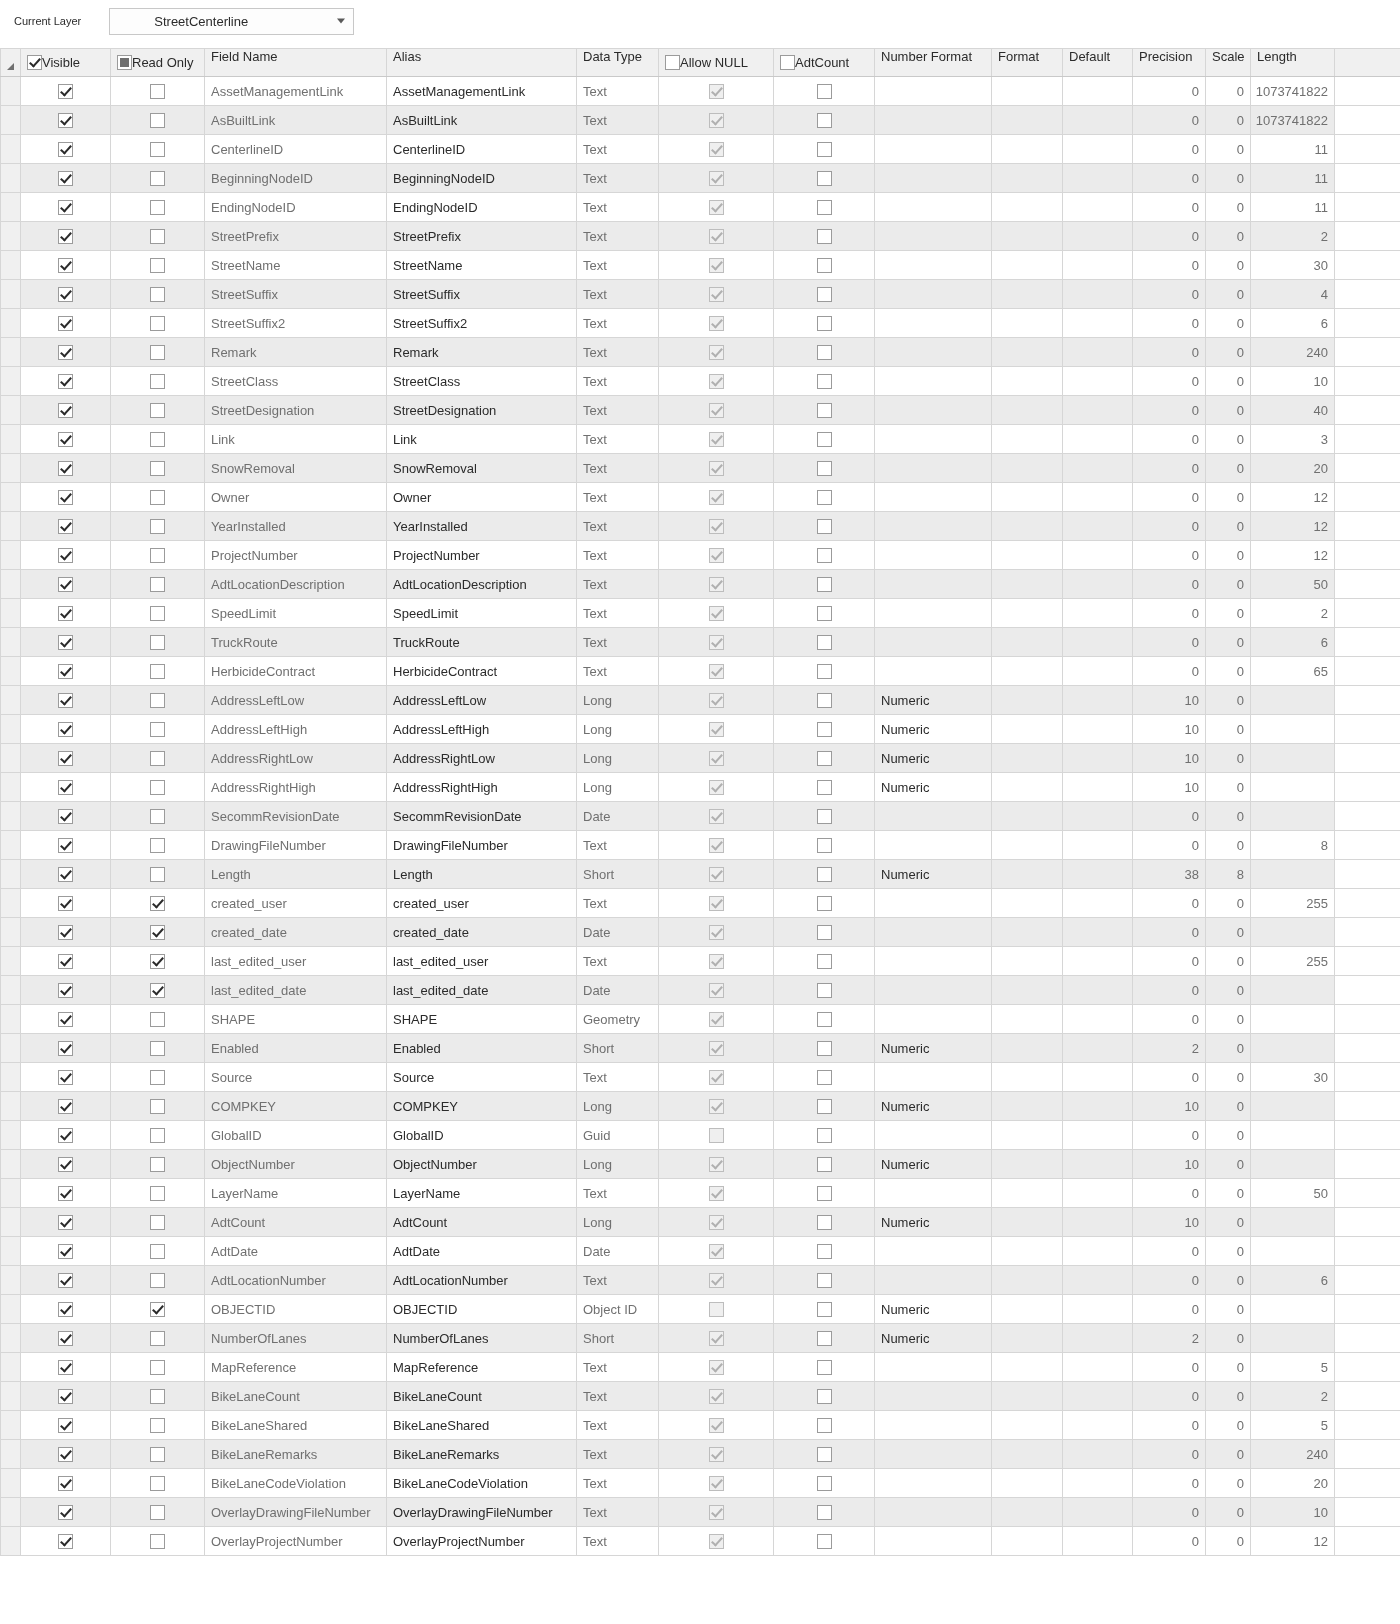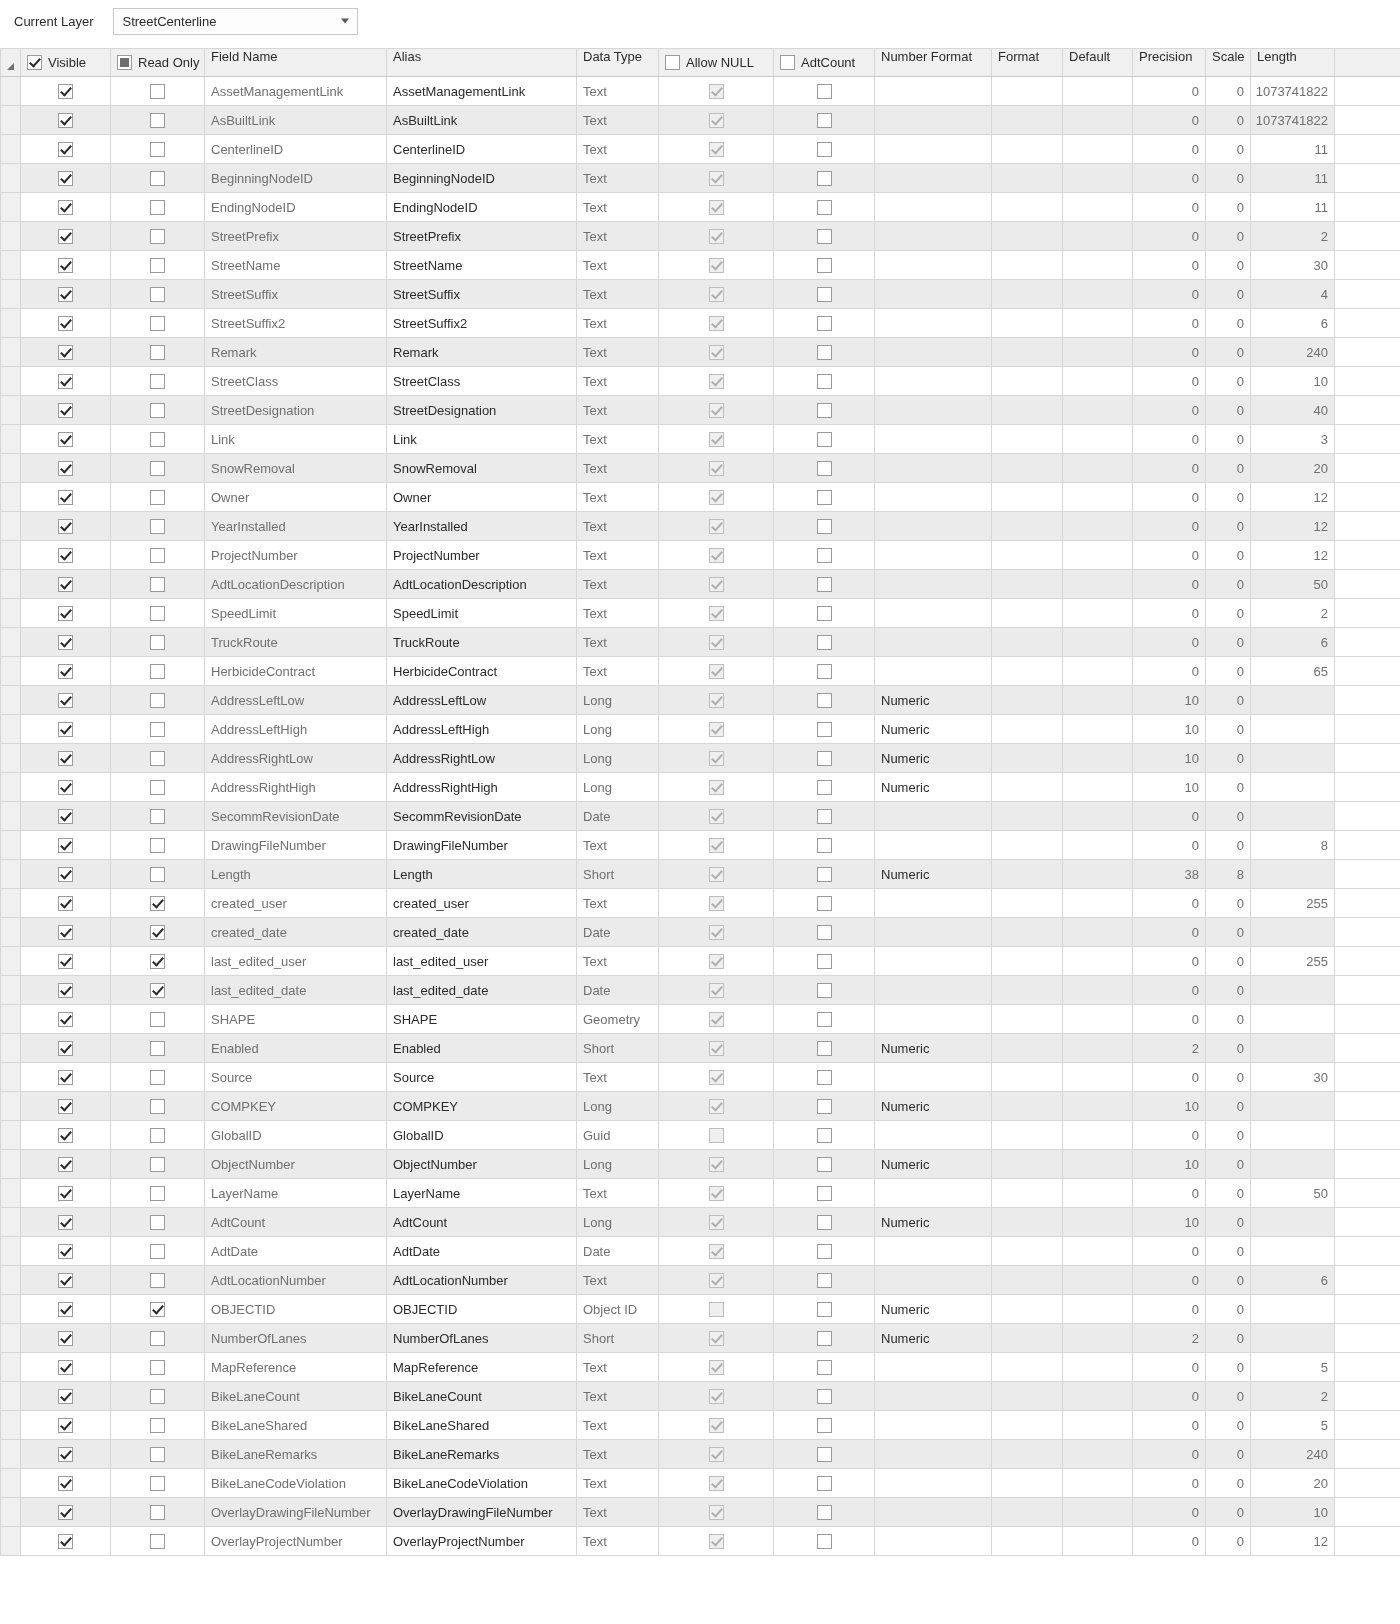--- a/index.html
+++ b/index.html
@@ -20,38 +20,39 @@
 
   
   .topbar {
     height: 42px;
     display: flex;
     align-items: center;
     padding-left: 14px;
     box-sizing: border-box;
   }
   .topbar .label {
-    font-size: 13px;
+    font-size: 11px;
     color: #2b2b2b;
-    margin-right: 20px;
+    margin-right: 28px;
   }
   .layer-combo {
     width: 245px;
     height: 27px;
     border: 1px solid #c8c8c8;
     background: #fdfdfd;
     display: flex;
     align-items: center;
     box-sizing: border-box;
     position: relative;
   }
   .layer-combo .value {
     padding-left: 8px;
     font-size: 13px;
     color: #2b2b2b;
+    margin-left: 36px;
   }
   .layer-combo .arrow {
     position: absolute;
     right: 8px;
     top: 50%;
     transform: translateY(-50%);
     width: 0; height: 0;
     border-left: 4px solid transparent;
     border-right: 4px solid transparent;
     border-top: 5px solid #5a5a5a;
@@ -142,21 +143,21 @@
   }
   .cb.tri::after {
     content: "";
     position: absolute;
     left: 2px; top: 2px;
     width: 9px; height: 9px;
     background: #6f6f6f;
     border: none;
     transform: none;
   }
-  .hdr-cb-wrap { display: flex; align-items: center; gap: 6px; padding-left: 6px; height: 100%; }
+  .hdr-cb-wrap { display: flex; align-items: center; gap: 0; padding-left: 6px; height: 100%; }
 
   
   .corner {
     background: #f0f0f0;
     position: relative;
   }
   .corner::after {
     content: "";
     position: absolute;
     left: 6px;

